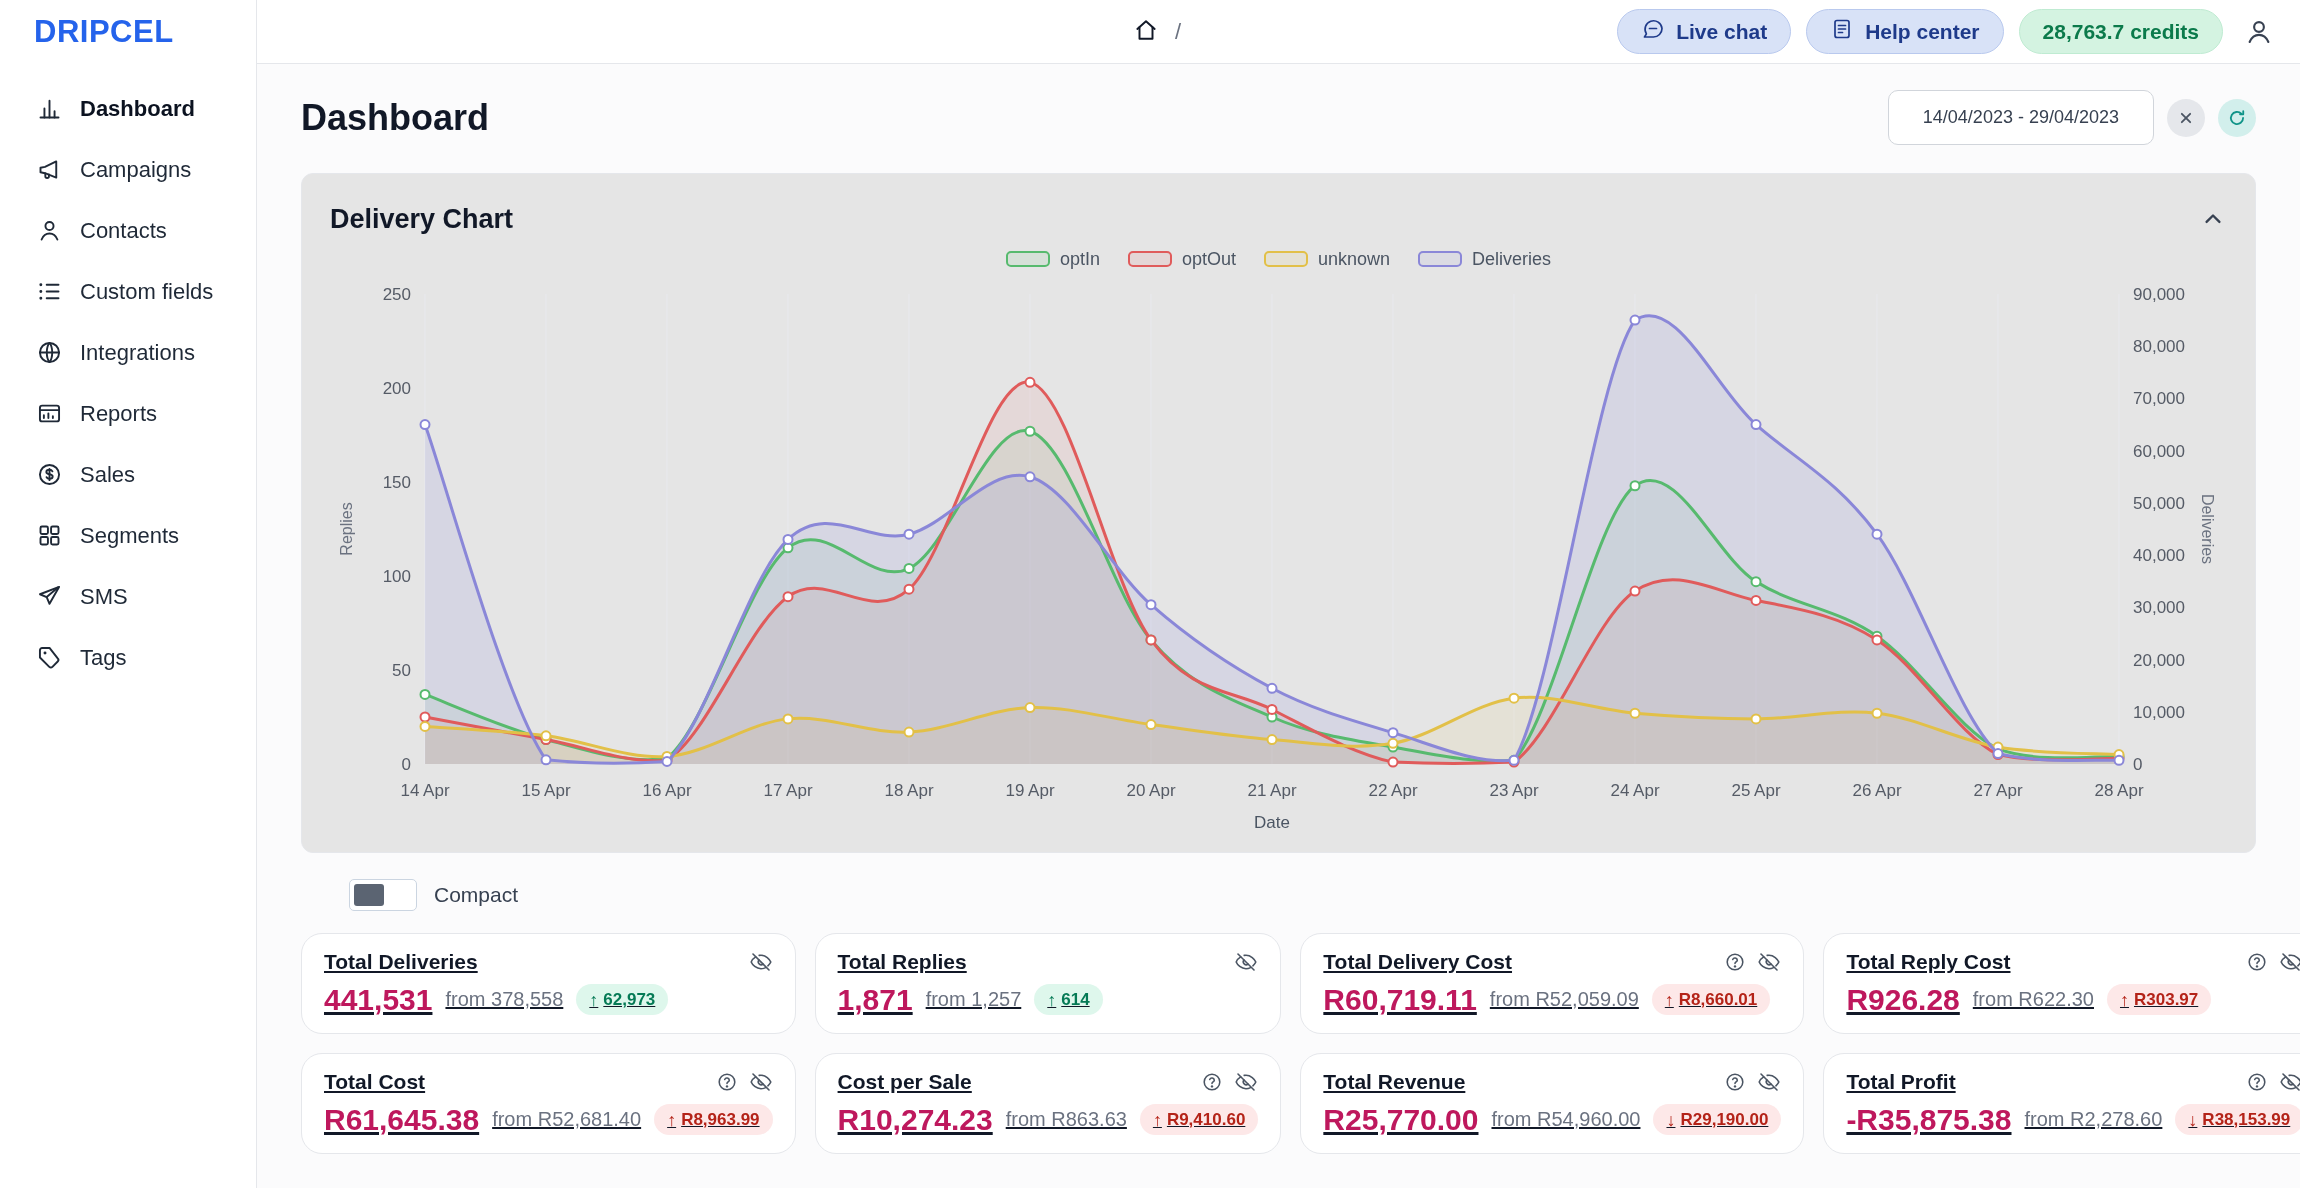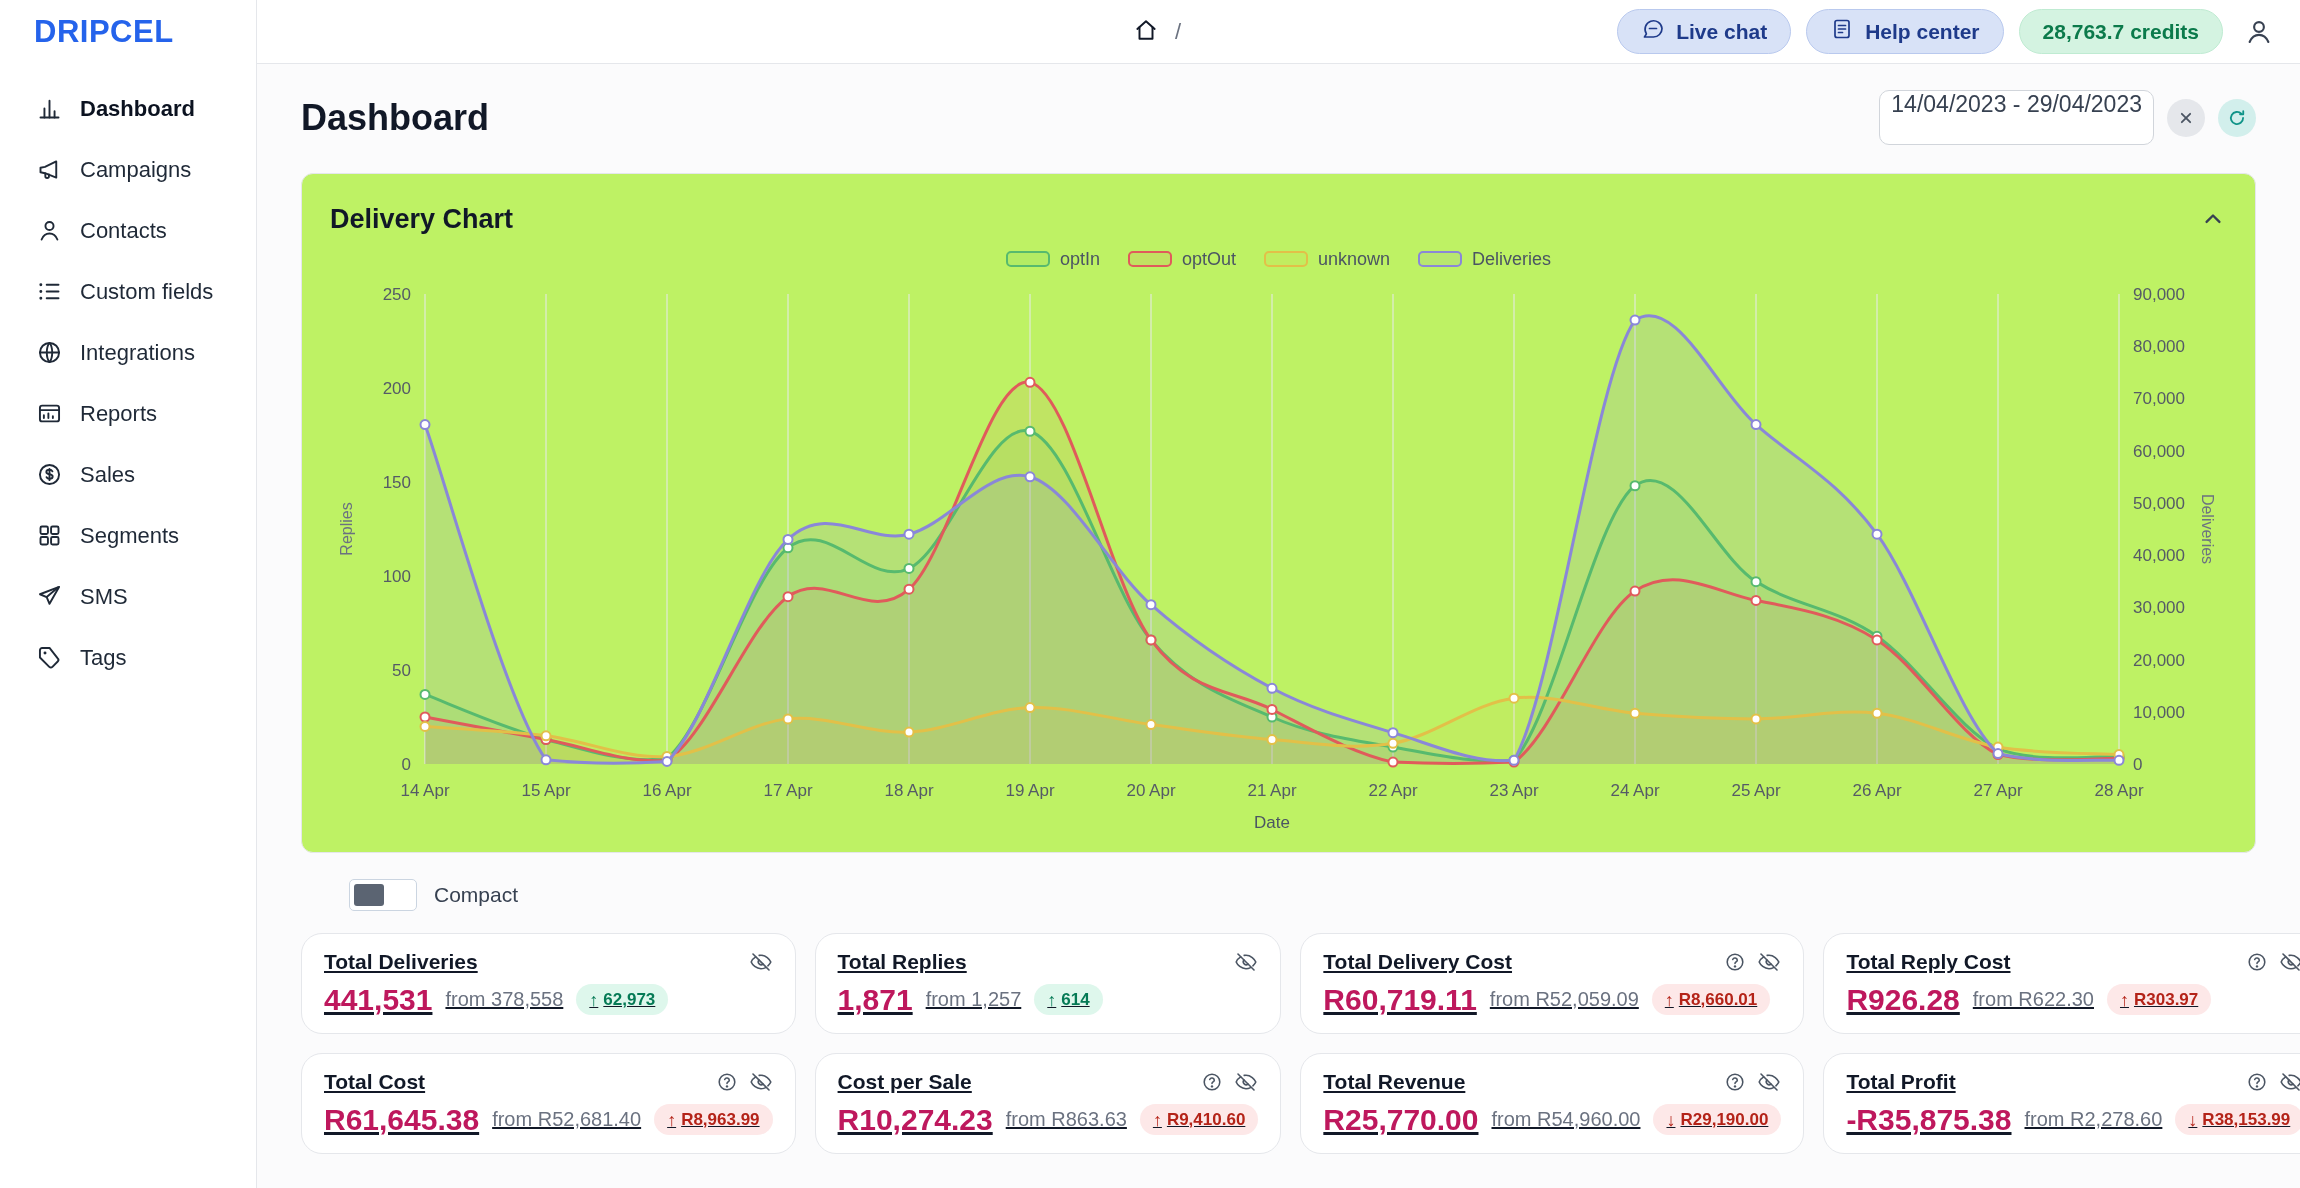--- a/index.html
+++ b/index.html
@@ -34,28 +34,28 @@
   .pill.blue { background:#d8e2f7; color:#1e3a8a; border:1px solid #b9c9ee; }
   .pill.green { background:#d4f3e1; color:#0b7a4b; border:1px solid #bfeBD2; font-weight:700; }
   .avatar { color:#374151; display:flex; align-items:center; margin-left:6px; cursor:pointer; }
 
   
   .content { flex:1; background:#fbfbfc; padding:26px 44px 0; overflow:hidden; }
   .page-head { display:flex; align-items:center; justify-content:space-between; }
   .page-title { margin:0; font-size:36px; font-weight:700; color:#111827; }
   .date-controls { display:flex; align-items:center; gap:13px; }
   .date-box { background:#fff; border:1px solid #d1d5db; border-radius:10px; height:55px;
-              display:flex; align-items:flex-start; padding:0 11px; font-size:23px; color:#374151; cursor:pointer; }
+              display:flex; align-items:center; padding:0 34px; font-size:18px; color:#374151; cursor:pointer; }
   .circle-btn { width:38px; height:38px; border-radius:50%; border:none; display:flex;
                 align-items:center; justify-content:center; cursor:pointer; padding:0; }
   .circle-btn.gray { background:#e5e7eb; color:#4b5563; }
   .circle-btn.teal { background:#d2efec; color:#0f9488; }
 
   
-  .chart-card { margin-top:28px; background:#bef264; border:1px solid #e5e7eb; border-radius:12px;
+  .chart-card { margin-top:28px; background:#e5e5e5; border:1px solid #e5e7eb; border-radius:12px;
                 padding:24px 28px 12px; }
   .chart-head { display:flex; align-items:center; justify-content:space-between; height:42px; }
   .chart-title { margin:0; font-size:27px; font-weight:700; color:#111827; }
   .collapse { color:#374151; cursor:pointer; display:flex; align-items:center; }
   .legend { display:flex; justify-content:center; align-items:center; gap:28px; margin-top:6px; height:26px; }
   .legend-item { display:flex; align-items:center; gap:10px; font-size:18px; color:#4b5563; cursor:pointer; }
   .legend-swatch { width:44px; height:16px; border-radius:5px; border:2.5px solid; }
   #delivery-chart { display:block; margin-top:6px; }
 
   

